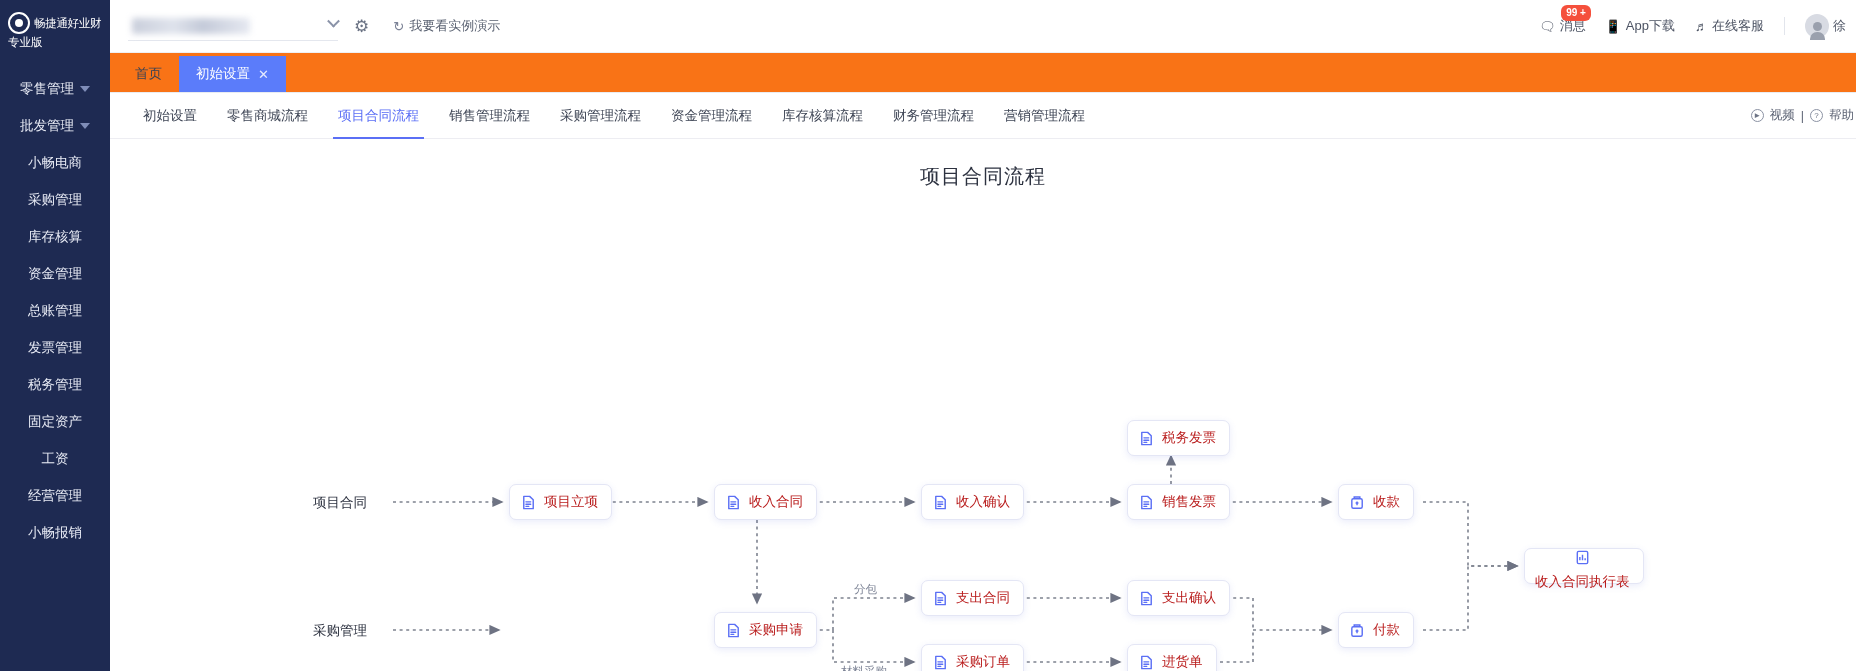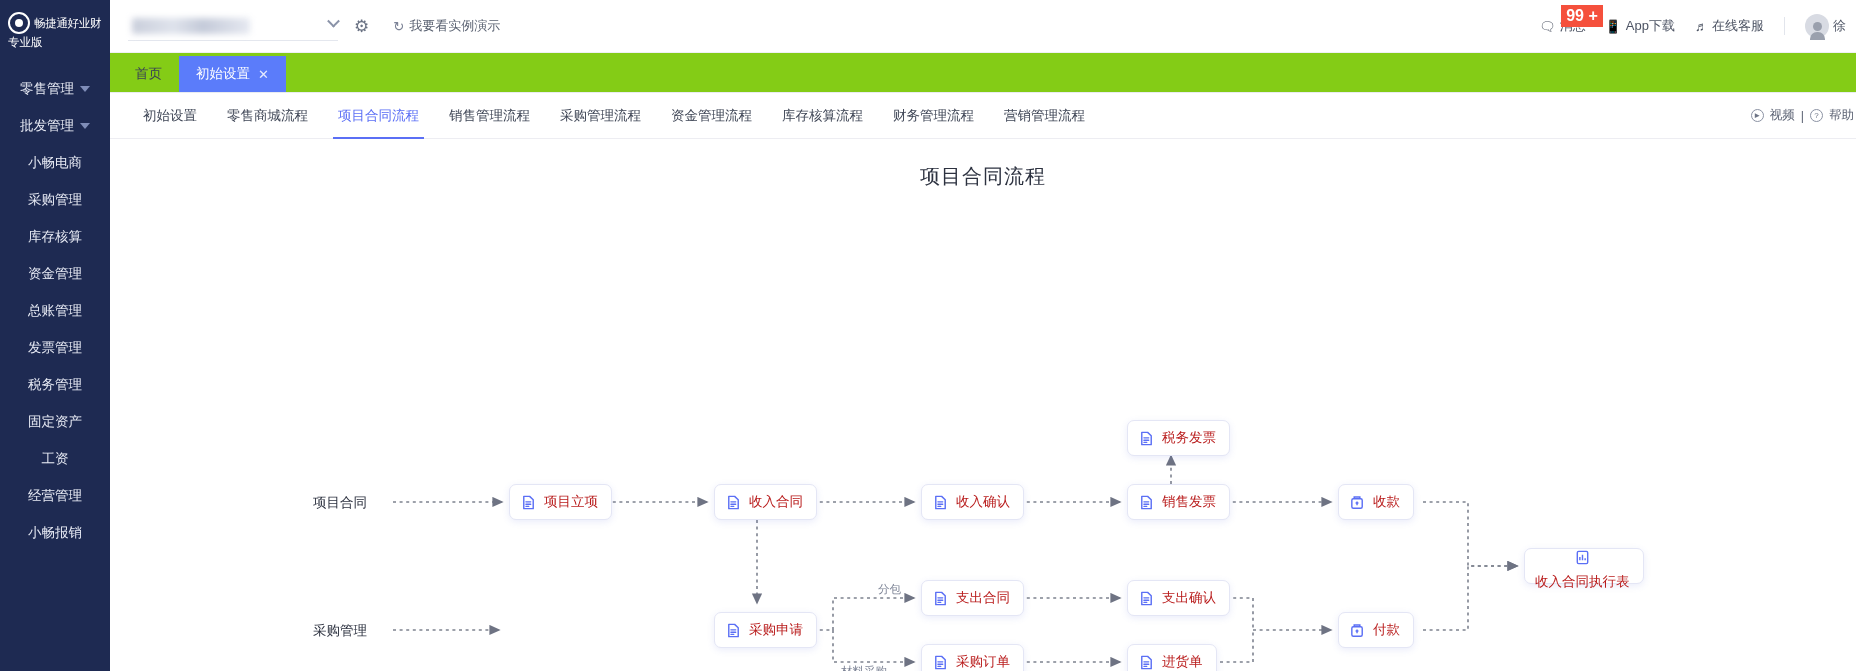--- a/index.html
+++ b/index.html
@@ -73,37 +73,37 @@
   }
   .demo-ico { font-size: 13px; color: #7b8296; }
 
   .top-right {
     margin-left: auto; display: flex; align-items: center; gap: 20px;
     padding-right: 10px; color: #4c5363; font-size: 13px;
   }
   .tr-item { display: flex; align-items: center; gap: 4px; cursor: pointer; position: relative; }
   .badge {
     position: absolute; top: -12px; left: 22px;
-    background: #f5503c; color: #fff; font-size: 16px; line-height: 1;
-    padding: 3px 5px; border-radius: 0; font-weight: bold; white-space: nowrap;
+    background: #f5503c; color: #fff; font-size: 10px; line-height: 1;
+    padding: 3px 5px; border-radius: 6px; font-weight: bold; white-space: nowrap;
   }
   .divider-v { width: 1px; height: 18px; background: #e2e5ec; }
   .avatar {
     width: 24px; height: 24px; border-radius: 50%; background: #d8dbe3;
     display: flex; align-items: center; justify-content: center;
   }
   .avatar-g { width: 9px; height: 9px; border-radius: 50%; background: #9aa0ad; position: relative; }
   .avatar-g::after {
     content: ""; position: absolute; left: -3px; top: 10px;
     width: 15px; height: 8px; border-radius: 7px 7px 0 0; background: #9aa0ad;
   }
 
   
   #wintabs {
-    height: 40px; background: #84cc16; display: flex; align-items: flex-end;
+    height: 40px; background: #f97316; display: flex; align-items: flex-end;
     padding-left: 8px; border-bottom: 1px solid #e9ecf1;
   }
   .wtab {
     height: 36px; padding: 0 17px; display: flex; align-items: center; gap: 8px;
     font-size: 13.5px; color: #3c4354; cursor: pointer;
   }
   .wtab.active { background: #5b7cfa; color: #fff; }
   .wtab .x { font-size: 13px; opacity: .85; }
 
   
@@ -429,20 +429,20 @@
             <div class="node" style="left: 1228px; top: 473px;">
               <svg class="ni" viewBox="0 0 18 18">
                 <rect x="3" y="5" width="11" height="10" rx="1.6" fill="none" stroke="#5b6ff5" stroke-width="1.5"></rect>
                 <path d="M5.5 5 V3.2 h6 V5" fill="none" stroke="#5b6ff5" stroke-width="1.5"></path>
                 <path d="M8.5 8 v4 M7 9.6 h3" fill="none" stroke="#5b6ff5" stroke-width="1.5"></path>
               </svg>
               <span>付款</span>
             </div>
             <div class="rowlabel" style="left: 203px; top: 355px;">项目合同</div>
             <div class="rowlabel" style="left: 203px; top: 483px;">采购管理</div>
-            <div class="edgelabel" style="left: 744px; top: 443px; margin-left: 24px;">分包</div>
+            <div class="edgelabel" style="left: 744px; top: 443px;">分包</div>
             <div class="edgelabel" style="left: 731px; top: 525px;">材料采购</div>
           </div>
       </div>
     </div>
 
   </div>
 </div>
 
 </body></html>

